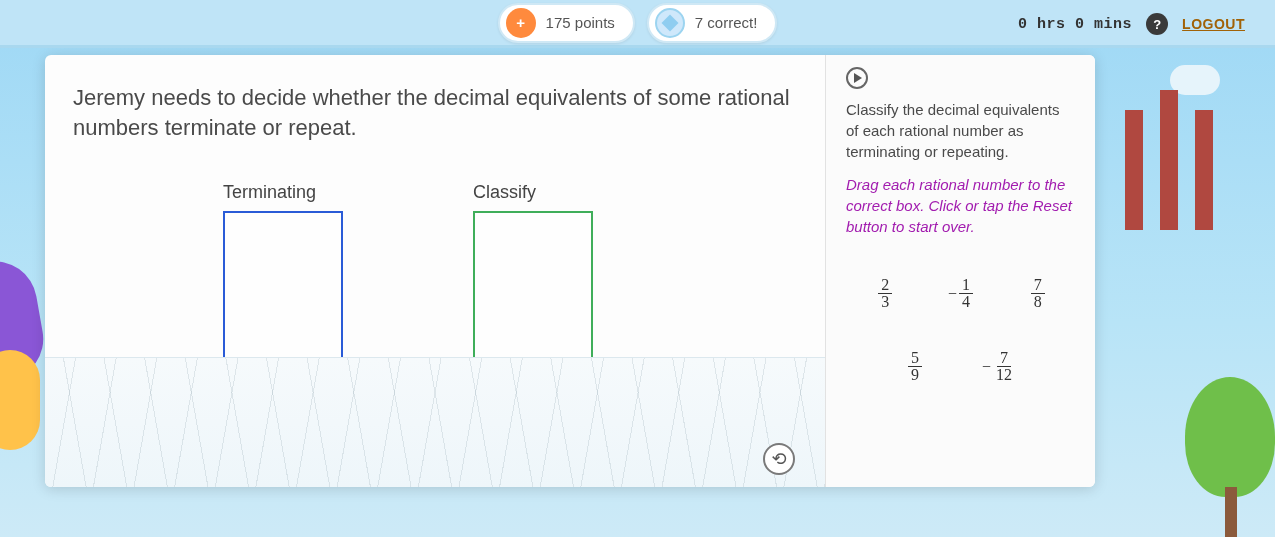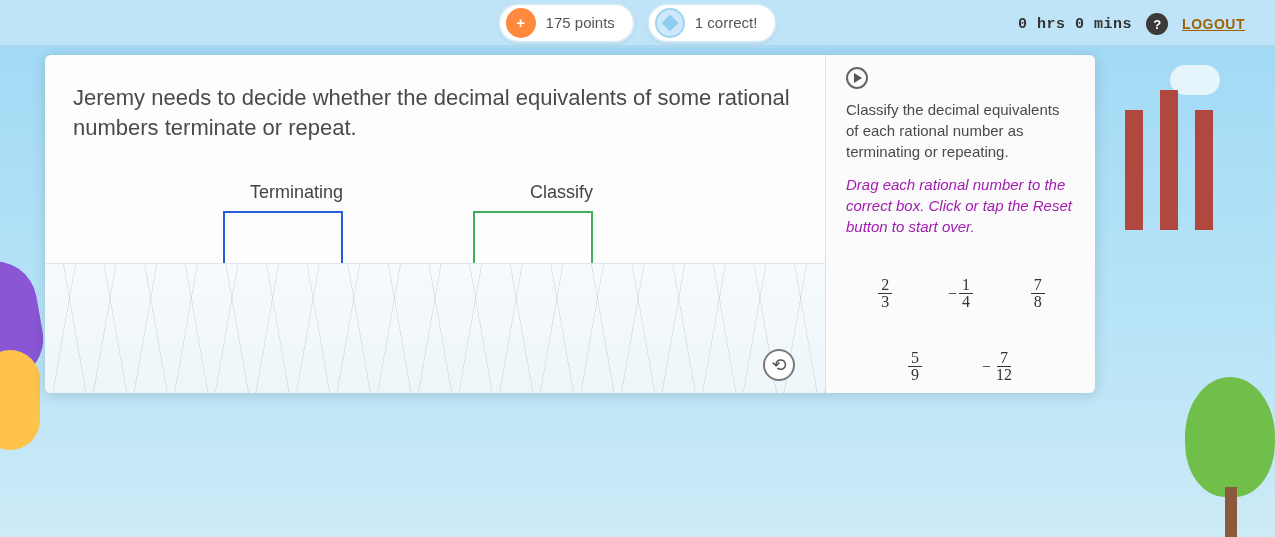--- a/index.html
+++ b/index.html
@@ -64,41 +64,41 @@
     font-size:14px;
   }
   .timer {font-family:'Courier New',monospace;font-weight:bold;color:#333;font-size:15px;letter-spacing:.5px;margin-left:12px;}
   .help-circ{width:22px;height:22px;border-radius:50%;background:#3a3a3a;color:#fff;display:flex;align-items:center;justify-content:center;font-weight:bold;font-size:13px;cursor:pointer;}
   .logout{color:#a16207;text-decoration:underline;font-weight:700;letter-spacing:.5px;cursor:pointer;}
 
   
   .card {
     position:absolute;
     left:45px; top:55px;
-    width:1050px; height:338px;
+    width:1050px; height:432px;
     background:#fdfdfd;
     border-radius:6px;
     box-shadow:0 2px 14px rgba(0,0,0,.15);
     display:flex;
     z-index:4;
     overflow:hidden;
   }
   .main-area {
     flex:1;
     padding:28px 34px 0 28px;
     position:relative;
   }
   .prompt {
     font-size:22px; color:#4a4a4a; line-height:1.35; font-weight:400;
     margin-bottom:40px; max-width:720px;
   }
   .dropzones {
     display:flex; gap:130px; margin-left:150px;
   }
-  .zone { text-align:right; }
+  .zone { text-align:left; }
   .zone-label{font-size:18px;color:#444;margin-bottom:8px;}
   .box {
     width:120px;height:155px;border:2px solid;background:rgba(255,255,255,.6);
   }
   .box.blue{border-color:#2a5bd7;}
   .box.green{border-color:#3fae5a;}
   .grid-floor{
     position:absolute;left:0;right:0;bottom:0;height:130px;
     background:
       repeating-linear-gradient(80deg, rgba(150,170,180,.25) 0 1px, transparent 1px 40px),
@@ -159,21 +159,21 @@
     <div class="trunk"></div>
 </div>
 
 <div class="topbar">
   <div class="pill">
     <span class="circ orange">+</span>
     <span>175 points</span>
   </div>
   <div class="pill">
     <span class="circ blue"></span>
-    <span>1 correct!</span>
+    <span>7 correct!</span>
   </div>
   <div class="top-right">
     <span class="timer">0 hrs 0 mins</span>
     <span class="help-circ">?</span>
     <span class="logout">LOGOUT</span>
   </div>
 </div>
 
 <div class="card">
   <div class="main-area">

